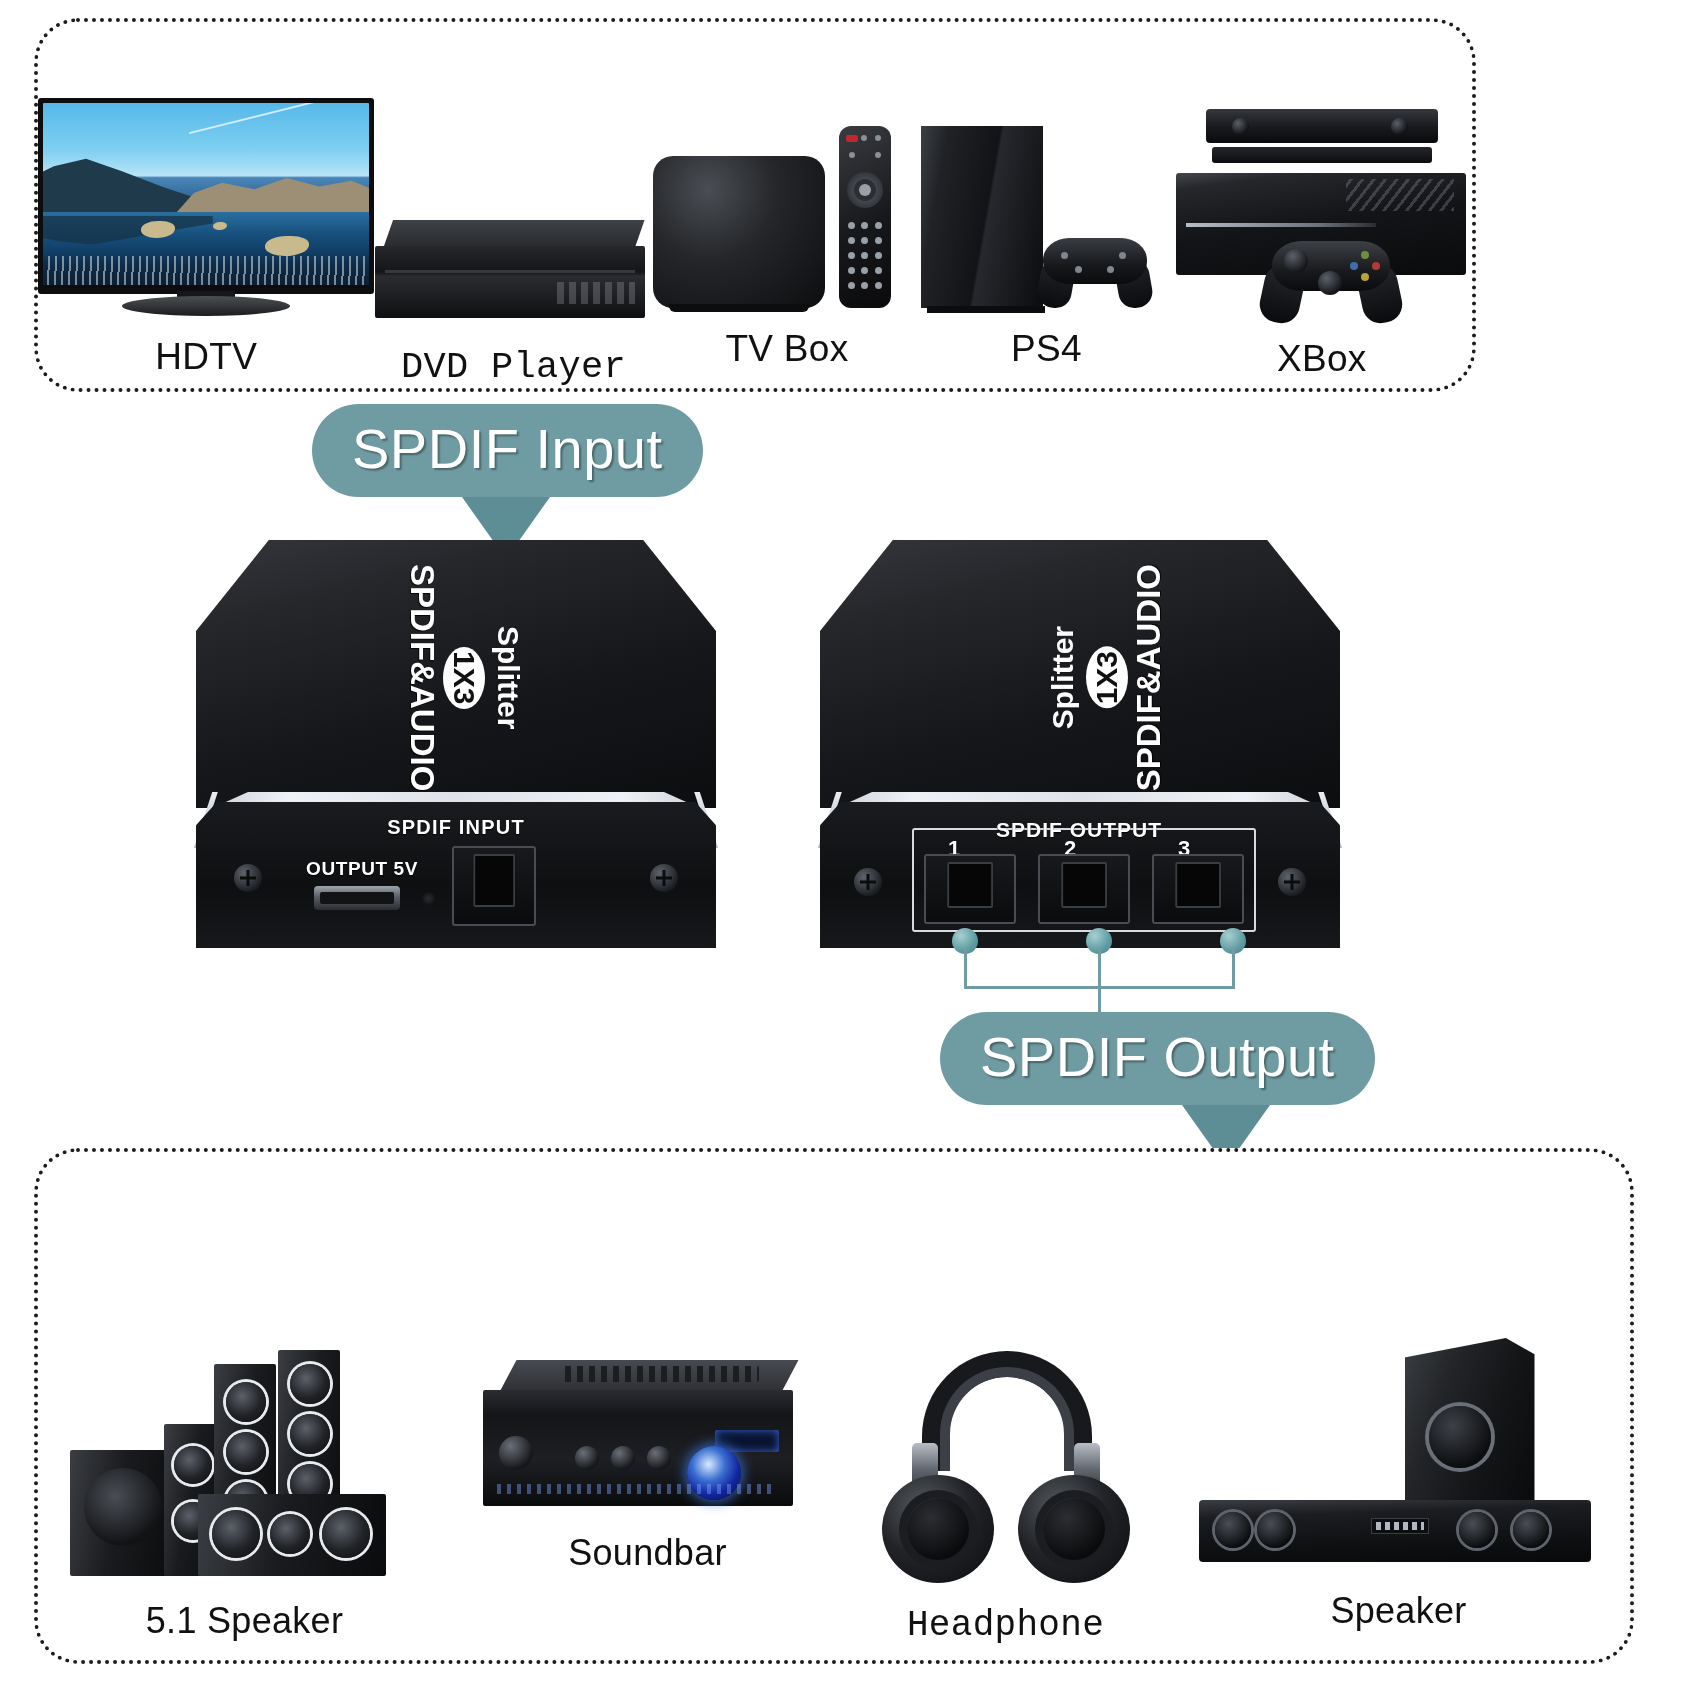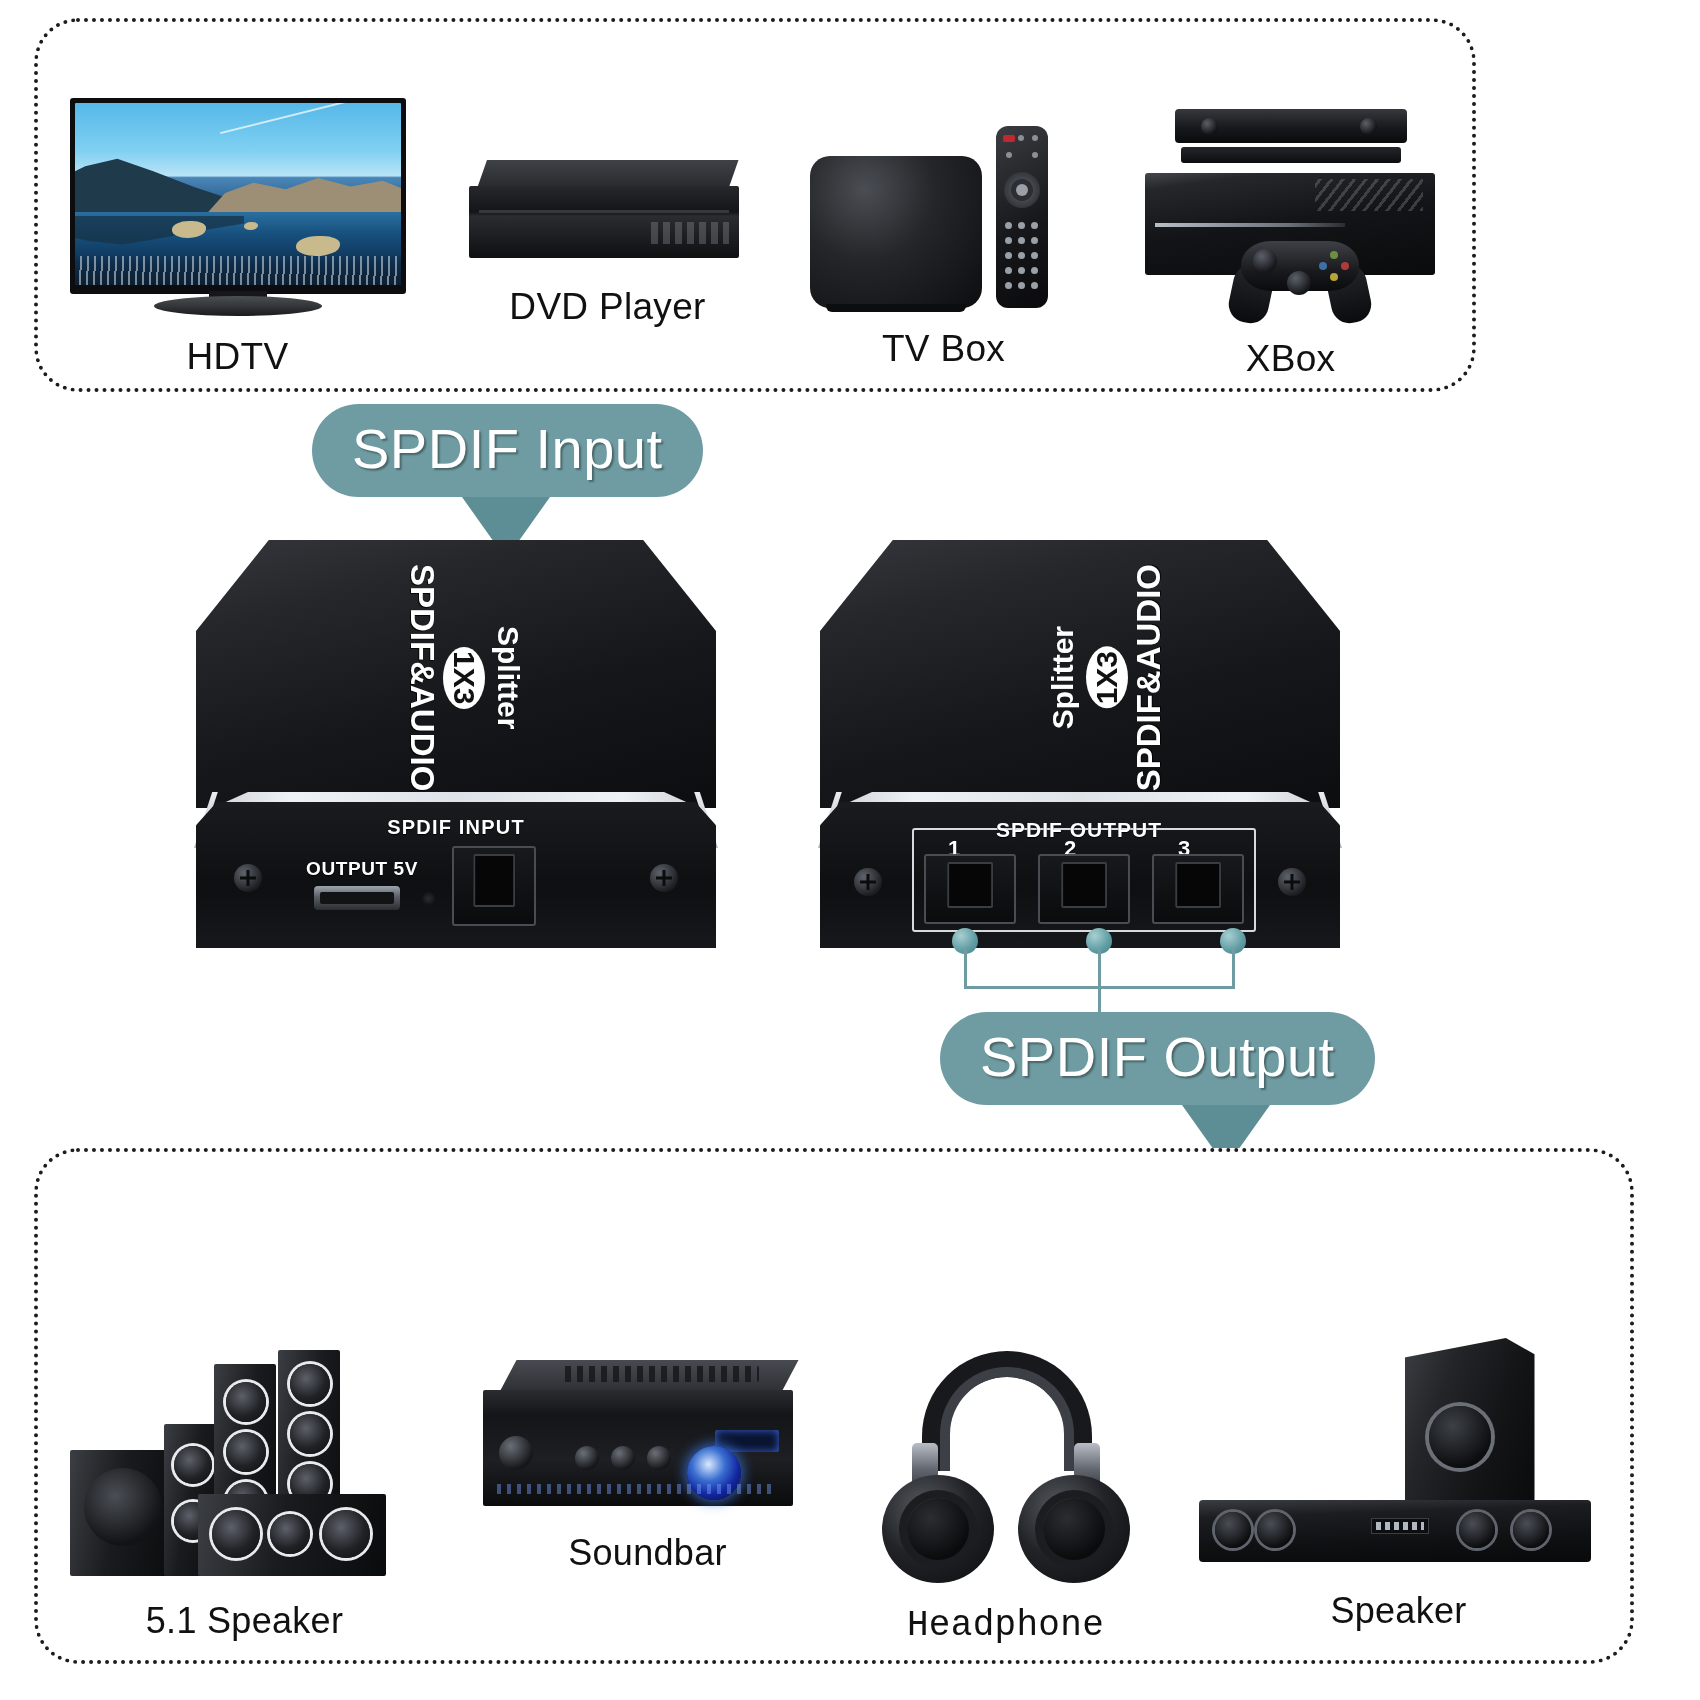--- a/index.html
+++ b/index.html
@@ -471,21 +471,21 @@
                 <div class="tv-grass"></div>
               </div>
             </div>
             <div class="tv-stand-neck"></div>
             <div class="tv-stand-base"></div>
           </div>
         </div>
         <div class="dev-label" style="margin-top:20px;">HDTV</div>
       </div>
 
-      <div class="dev" style="margin-bottom:60px;">
+      <div class="dev" style="font-family:Liberation Mono, monospace;">
         <div class="dev-art">
           <div class="dvd">
             <div class="dvd-top"></div>
             <div class="dvd-body">
               <div class="dvd-slot"></div>
               <div class="dvd-txt"></div>
             </div>
           </div>
         </div>
         <div class="dev-label" style="margin-top:22px;">DVD Player</div>
@@ -519,20 +519,38 @@
                 <i></i>
                   <i></i>
                   <i></i>
               </div>
             </div>
           </div>
         </div>
         <div class="dev-label" style="margin-top:20px;">TV Box</div>
       </div>
 
+      <div class="dev" style="margin-bottom:18px;">
+        <div class="dev-art">
+          <div class="ps4-wrap">
+            <div class="ps4"></div>
+            <div class="ps4-foot"></div>
+            <div class="pad">
+              <div class="pad-grip-l"></div>
+              <div class="pad-grip-r"></div>
+              <div class="pad-body"></div>
+              <div class="pad-dot" style="left:26px;top:22px;"></div>
+              <div class="pad-dot" style="left:84px;top:22px;"></div>
+              <div class="pad-dot" style="left:40px;top:36px;"></div>
+              <div class="pad-dot" style="left:72px;top:36px;"></div>
+            </div>
+          </div>
+        </div>
+        <div class="dev-label" style="margin-top:20px;">PS4</div>
+      </div>
 
       <div class="dev" style="margin-bottom:8px;">
         <div class="dev-art">
           <div class="xbox-wrap">
             <div class="kinect">
               <div class="kinect-lens" style="left:26px;"></div>
               <div class="kinect-lens" style="right:30px;"></div>
             </div>
             <div class="kinect-bar"></div>
             <div class="xbox-body">

